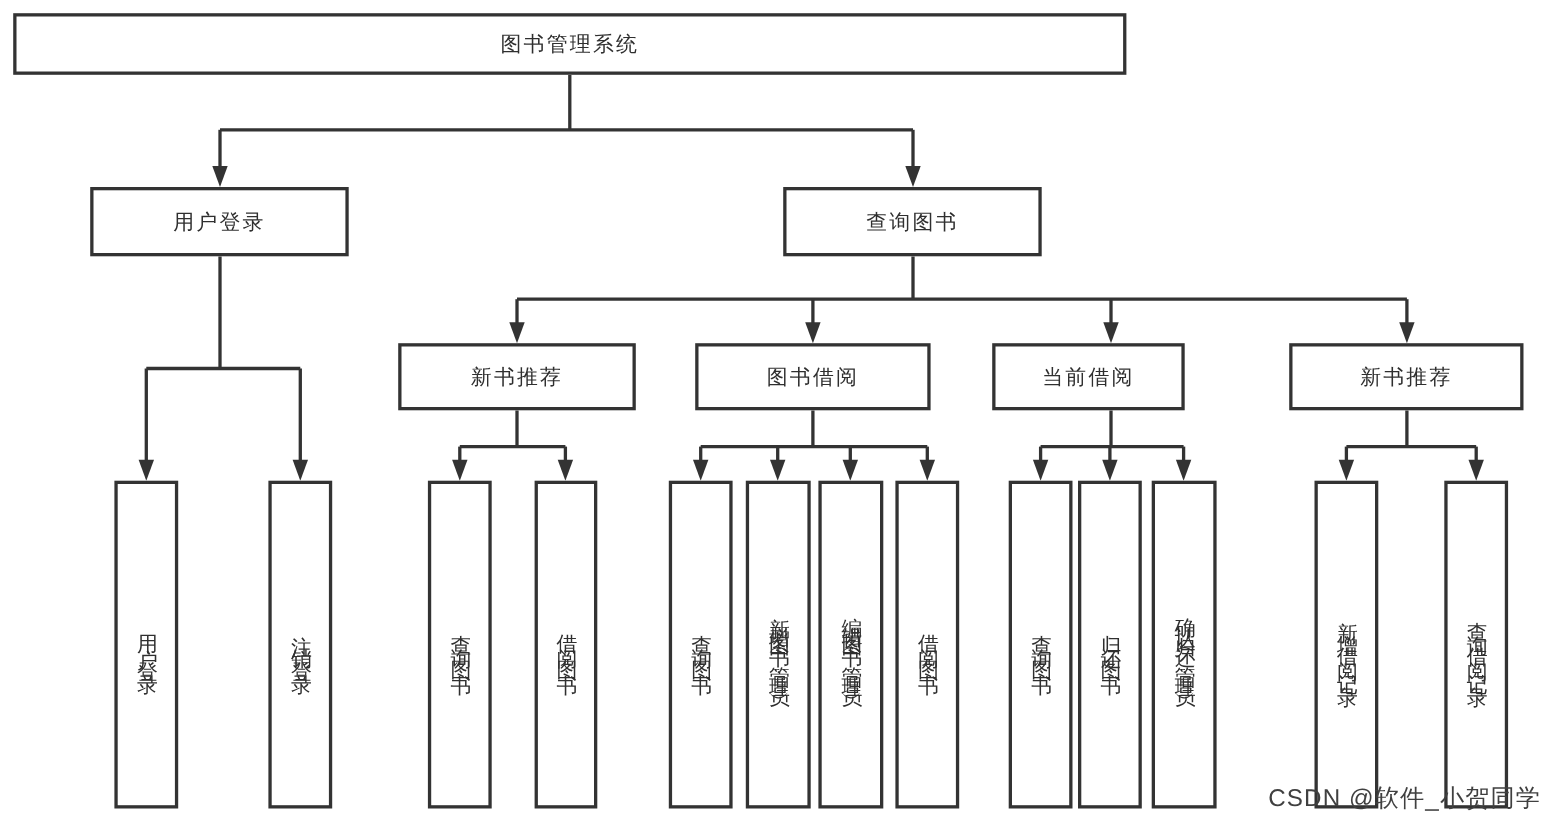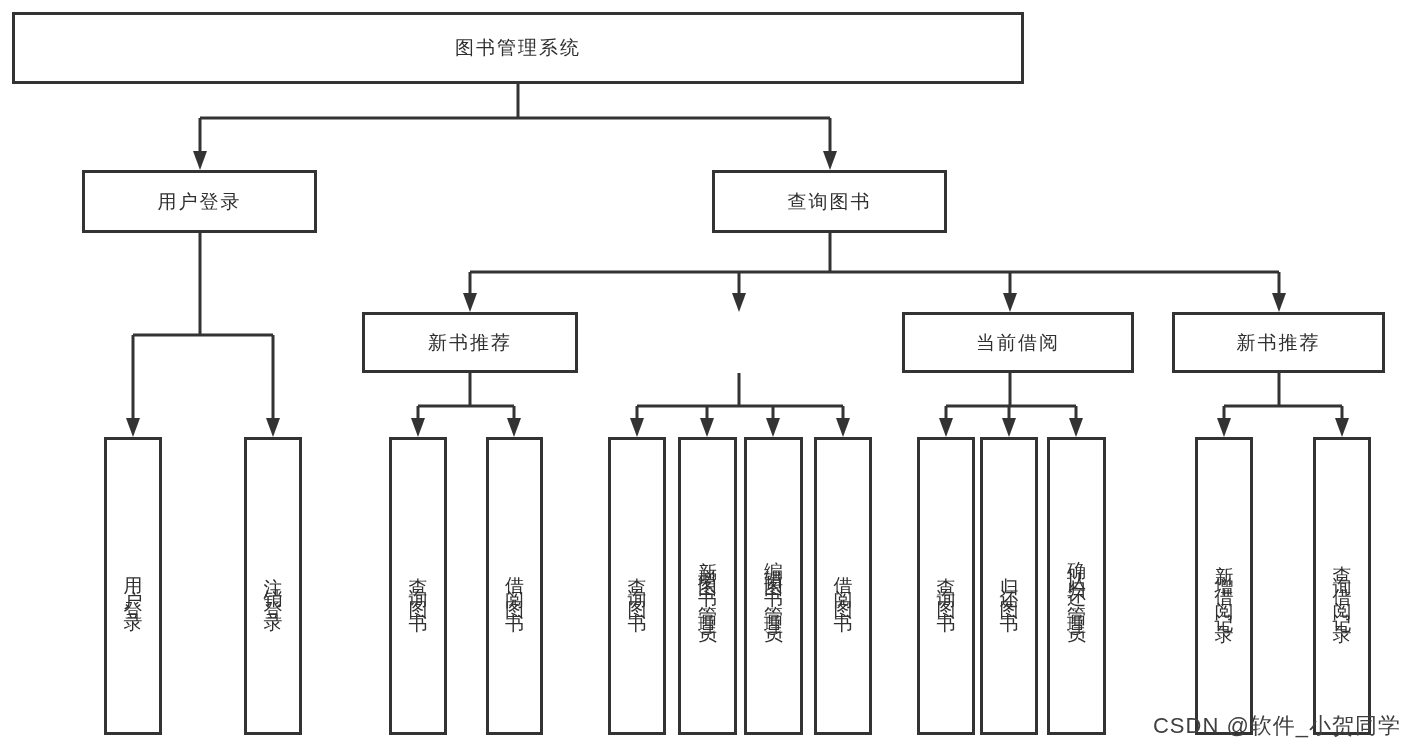--- a/index.html
+++ b/index.html
@@ -101,27 +101,28 @@
       <line x1="1009" y1="406" x2="1009" y2="421" stroke="#333333" stroke-width="3"></line>
       <polygon points="1002,418 1016,418 1009,437" fill="#333333"></polygon>
       <line x1="1076" y1="406" x2="1076" y2="421" stroke="#333333" stroke-width="3"></line>
       <polygon points="1069,418 1083,418 1076,437" fill="#333333"></polygon>
       <line x1="1224" y1="406" x2="1224" y2="421" stroke="#333333" stroke-width="3"></line>
       <polygon points="1217,418 1231,418 1224,437" fill="#333333"></polygon>
       <line x1="1342" y1="406" x2="1342" y2="421" stroke="#333333" stroke-width="3"></line>
       <polygon points="1335,418 1349,418 1342,437" fill="#333333"></polygon>
     </svg>
 
-  <div class="box" style="left:12px; top:12px; width:1012px; height:72px;text-align:right;">图书管理系统</div>
+  <div class="box" style="left:12px; top:12px; width:1012px; height:56px;text-align:right;">图书管理系统</div>
 
   <div class="box" style="left:82px; top:170px; width:235px; height:63px;">用户登录</div>
   <div class="box" style="left:712px; top:170px; width:235px; height:63px;">查询图书</div>
 
   <div class="box" style="left:362px; top:312px; width:216px; height:61px;">新书推荐</div>
-  <div class="box" style="left:902px; top:312px; width:232px; height:61px;">当前借阅</div>
+  <div class="box" style="left:632px; top:312px; width:214px; height:61px;">图书借阅</div>
+  <div class="box" style="left:902px; top:312px; width:175px; height:61px;">当前借阅</div>
   <div class="box" style="left:1172px; top:312px; width:213px; height:61px;">新书推荐</div>
 
   <div class="box vbox" style="left:104px; top:437px; width:58px; height:298px;">用户登录</div>
   <div class="box vbox" style="left:244px; top:437px; width:58px; height:298px;">注销登录</div>
 
   <div class="box vbox" style="left:389px; top:437px; width:58px; height:298px;">查询图书</div>
   <div class="box vbox" style="left:486px; top:437px; width:57px; height:298px;">借阅图书</div>
 
   <div class="box vbox" style="left:608px; top:437px; width:58px; height:298px;">查询图书</div>
   <div class="box vbox long" style="left:678px; top:437px; width:59px; height:298px;">新增图书（管理员）</div>

